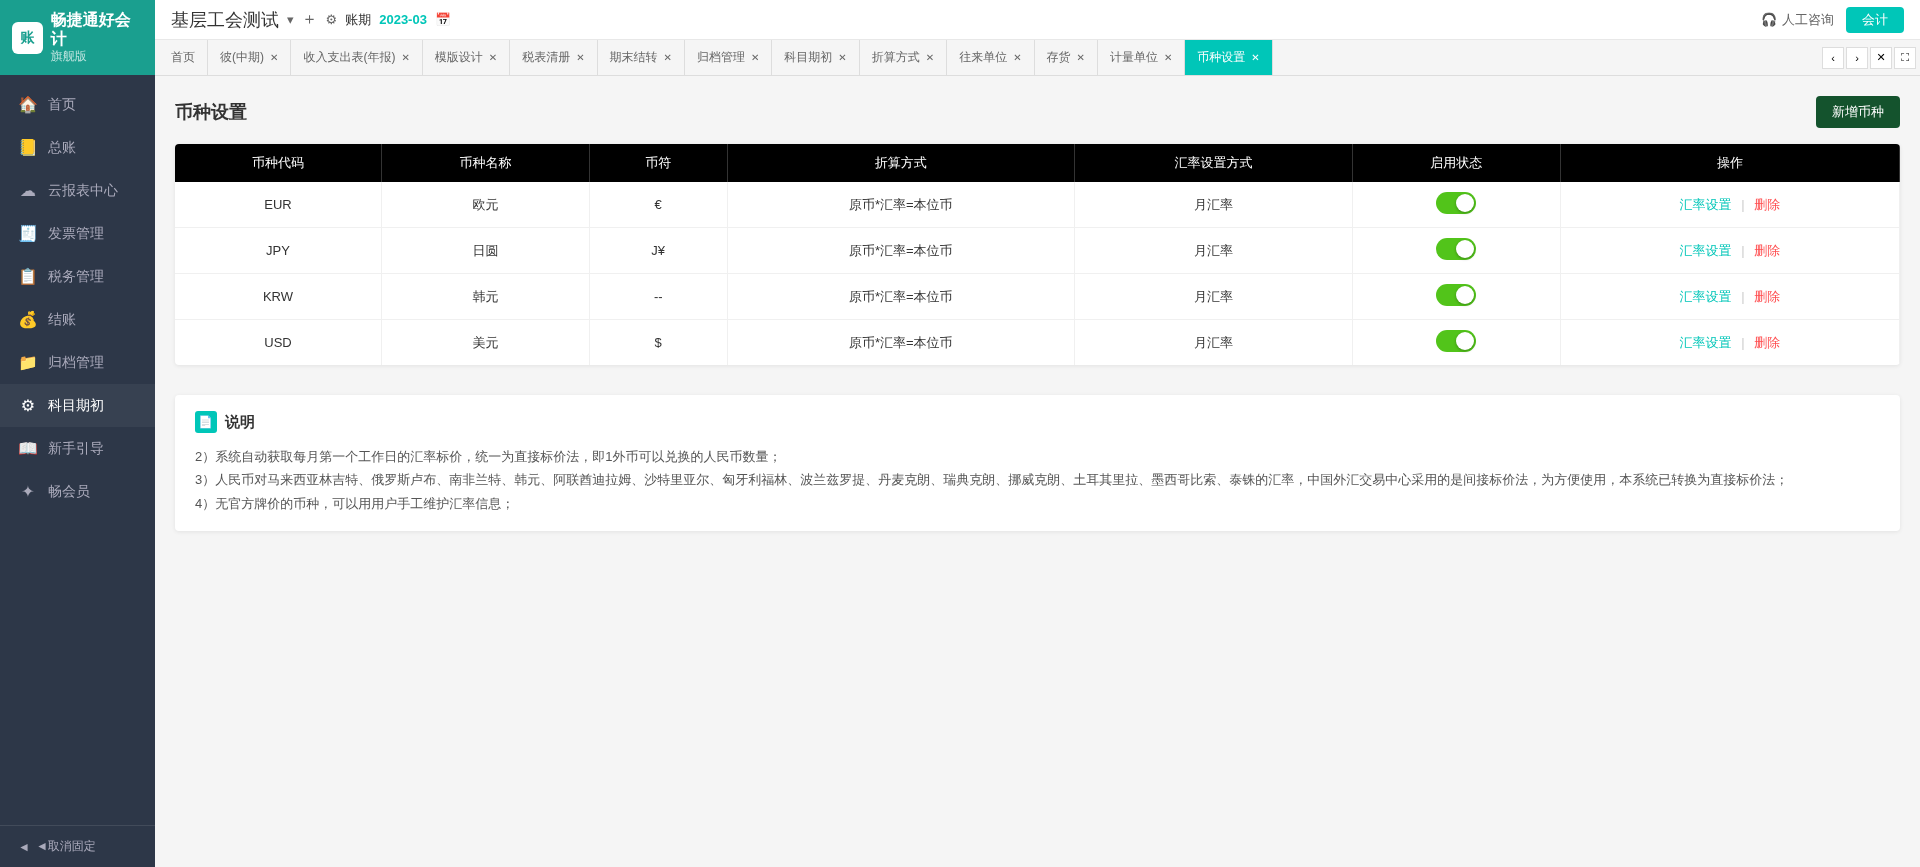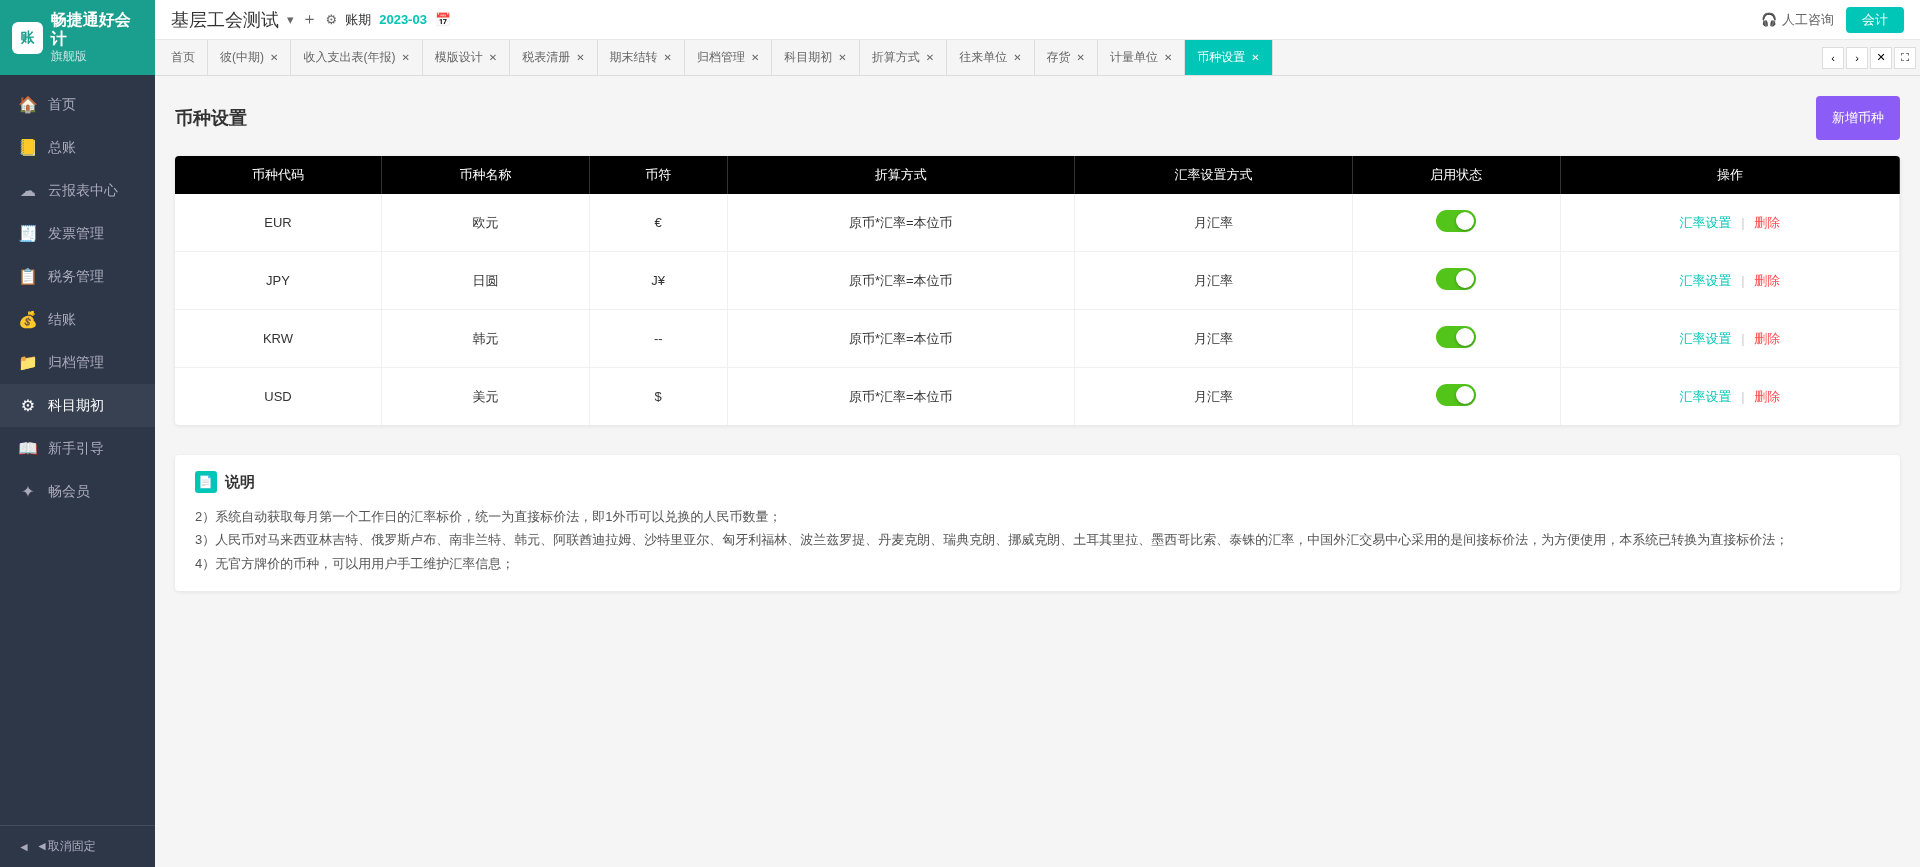--- a/index.html
+++ b/index.html
@@ -34,26 +34,26 @@
     .tab { display: flex; align-items: center; padding: 0 12px; height: 36px; font-size: 12px; color: #666; cursor: pointer; white-space: nowrap; border-right: 1px solid #ddd; gap: 4px; }
     .tab.active { background: #00c6b8; color: white; }
     .tab .close-x { font-size: 10px; color: inherit; cursor: pointer; margin-left: 2px; }
     .tab-nav-arrows { display: flex; gap: 2px; margin-left: auto; align-items: center; }
     .tab-nav-btn { border: 1px solid #ddd; background: white; width: 22px; height: 22px; cursor: pointer; display: flex; align-items: center; justify-content: center; font-size: 11px; }
 
     
     .content { flex: 1; overflow-y: auto; padding: 20px; background: #f5f5f5; }
     .page-header { display: flex; align-items: center; justify-content: space-between; margin-bottom: 16px; }
     .page-title { font-size: 18px; font-weight: 600; color: #333; }
-    .btn-new { background: #8b5cf6; color: white; border: none; padding: 13px 16px; border-radius: 4px; font-size: 13px; cursor: pointer; }
+    .btn-new { background: #14532d; color: white; border: none; padding: 7px 16px; border-radius: 4px; font-size: 13px; cursor: pointer; }
 
     
     .data-table { width: 100%; border-collapse: collapse; background: white; border-radius: 4px; overflow: hidden; box-shadow: 0 1px 4px rgba(0,0,0,0.08); }
     .data-table th { background: #000000; color: white; padding: 10px 12px; font-size: 13px; font-weight: normal; text-align: center; border-right: 1px solid rgba(255,255,255,0.2); }
-    .data-table td { padding: 16px 12px; font-size: 13px; text-align: center; border-bottom: 1px solid #f0f0f0; border-right: 1px solid #f0f0f0; color: #333; }
+    .data-table td { padding: 10px 12px; font-size: 13px; text-align: center; border-bottom: 1px solid #f0f0f0; border-right: 1px solid #f0f0f0; color: #333; }
     .data-table tr:last-child td { border-bottom: none; }
     .action-link { color: #00c6b8; cursor: pointer; text-decoration: none; font-family: Liberation Serif, serif; }
     .action-sep { color: #ccc; margin: 0 6px; }
 
     
     .toggle { display: inline-flex; align-items: center; cursor: pointer; }
     .toggle-track { width: 40px; height: 22px; background: #52c41a; border-radius: 11px; position: relative; transition: background 0.2s; }
     .toggle-thumb { width: 18px; height: 18px; background: white; border-radius: 50%; position: absolute; top: 2px; right: 2px; transition: right 0.2s; box-shadow: 0 1px 3px rgba(0,0,0,0.3); }
 
     

